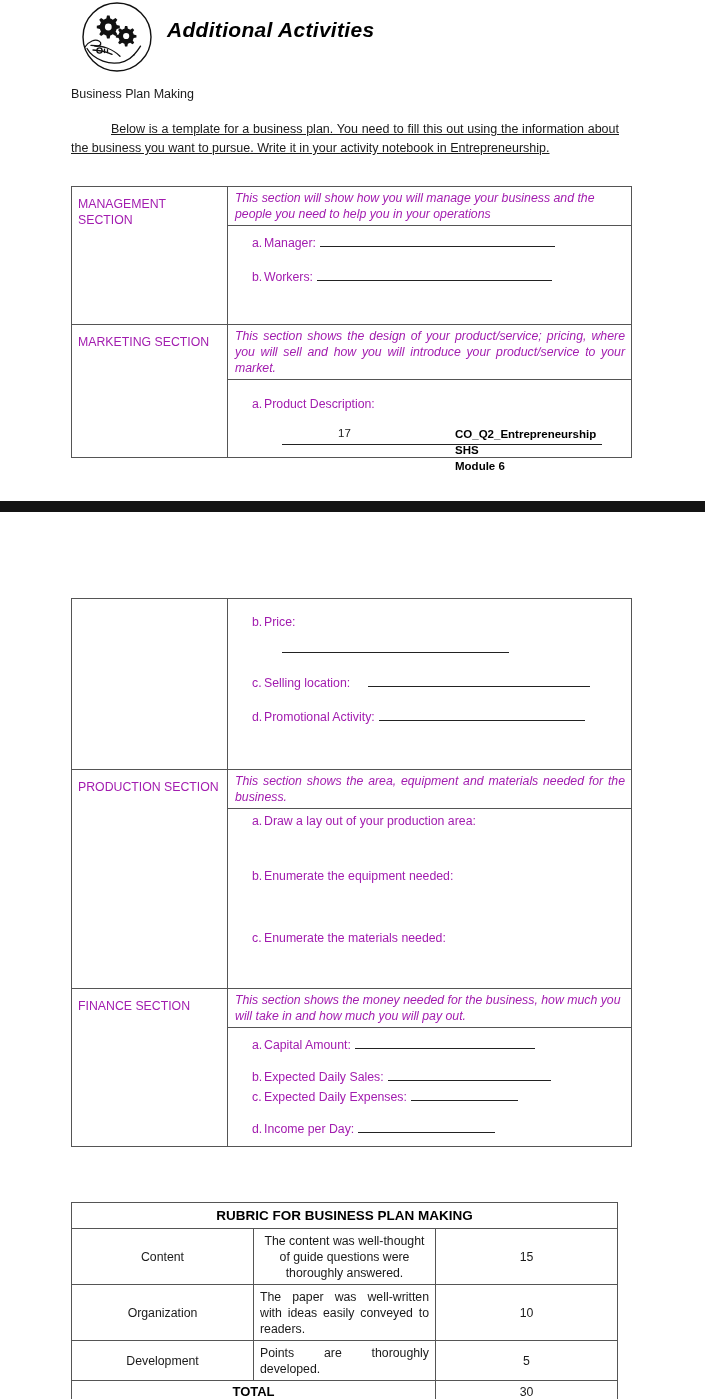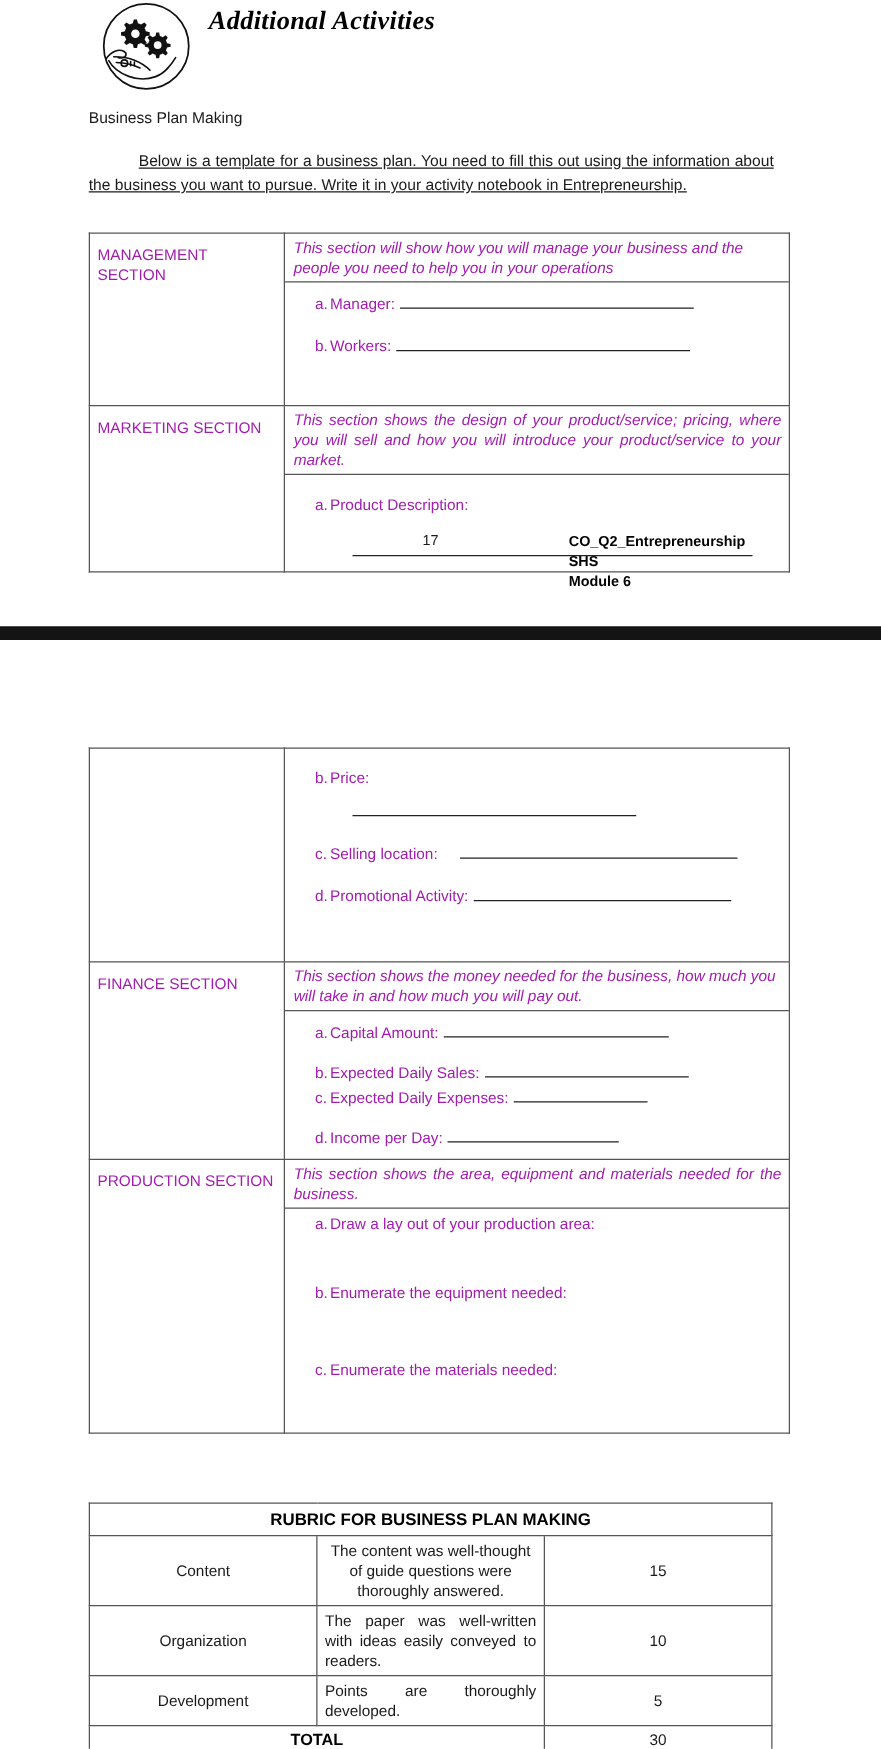--- a/index.html
+++ b/index.html
@@ -32,22 +32,22 @@
   .badge-icon {
     position: absolute;
     left: 71px;
     top: 1px;
     width: 92px;
     height: 72px;
   }
   .header-title {
     position: absolute;
     left: 167px;
-    top: 4px;
-    font-family: Liberation Serif, serif;
+    top: 18px;
+    font-family: Liberation Sans, sans-serif;
     font-weight: bold;
     font-style: italic;
     font-size: 21px;
     letter-spacing: .3px;
     color: #000;
     white-space: nowrap;
   }
 
   
   .subhead {
@@ -320,20 +320,40 @@
           </div>
           <div class="item" style="margin-top:18px">
             <span class="ltr">d.</span>
             <span class="txt">Promotional Activity:</span>
             <span class="blank" style="width:206px"></span>
           </div>
         </div>
       </td>
     </tr>
     <tr>
+      <td class="sec-label">PRODUCTION SECTION</td>
+      <td class="sec-body">
+        <div class="desc">This section shows the area, equipment and materials needed for the business.</div>
+        <div class="items prod-items" style="padding-top:5px">
+          <div class="item">
+            <span class="ltr">a.</span>
+            <span class="txt">Draw a lay out of your production area:</span>
+          </div>
+          <div class="item" style="margin-top:41px">
+            <span class="ltr">b.</span>
+            <span class="txt">Enumerate the equipment needed:</span>
+          </div>
+          <div class="item" style="margin-top:48px">
+            <span class="ltr">c.</span>
+            <span class="txt">Enumerate the materials needed:</span>
+          </div>
+        </div>
+      </td>
+    </tr>
+    <tr>
       <td class="sec-label">FINANCE SECTION</td>
       <td class="sec-body">
         <div class="desc nojust">This section shows the money needed for the business, how much you will take in and how much you will pay out.</div>
         <div class="items fin-items">
           <div class="item">
             <span class="ltr">a.</span>
             <span class="txt">Capital Amount:</span>
             <span class="blank" style="width:180px"></span>
           </div>
           <div class="item" style="margin-top:16px">
@@ -347,40 +367,20 @@
             <span class="blank" style="width:107px"></span>
           </div>
           <div class="item" style="margin-top:16px">
             <span class="ltr">d.</span>
             <span class="txt">Income per Day:</span>
             <span class="blank" style="width:137px"></span>
           </div>
         </div>
       </td>
     </tr>
-    <tr>
-      <td class="sec-label">PRODUCTION SECTION</td>
-      <td class="sec-body">
-        <div class="desc">This section shows the area, equipment and materials needed for the business.</div>
-        <div class="items prod-items" style="padding-top:5px">
-          <div class="item">
-            <span class="ltr">a.</span>
-            <span class="txt">Draw a lay out of your production area:</span>
-          </div>
-          <div class="item" style="margin-top:41px">
-            <span class="ltr">b.</span>
-            <span class="txt">Enumerate the equipment needed:</span>
-          </div>
-          <div class="item" style="margin-top:48px">
-            <span class="ltr">c.</span>
-            <span class="txt">Enumerate the materials needed:</span>
-          </div>
-        </div>
-      </td>
-    </tr>
   </tbody>
     </table>
 
   <table class="rubric">
     <tbody>
         <tr>
       <td class="rubric-title" colspan="3">RUBRIC FOR BUSINESS PLAN MAKING</td>
     </tr>
     <tr>
       <td class="crit">Content</td>

